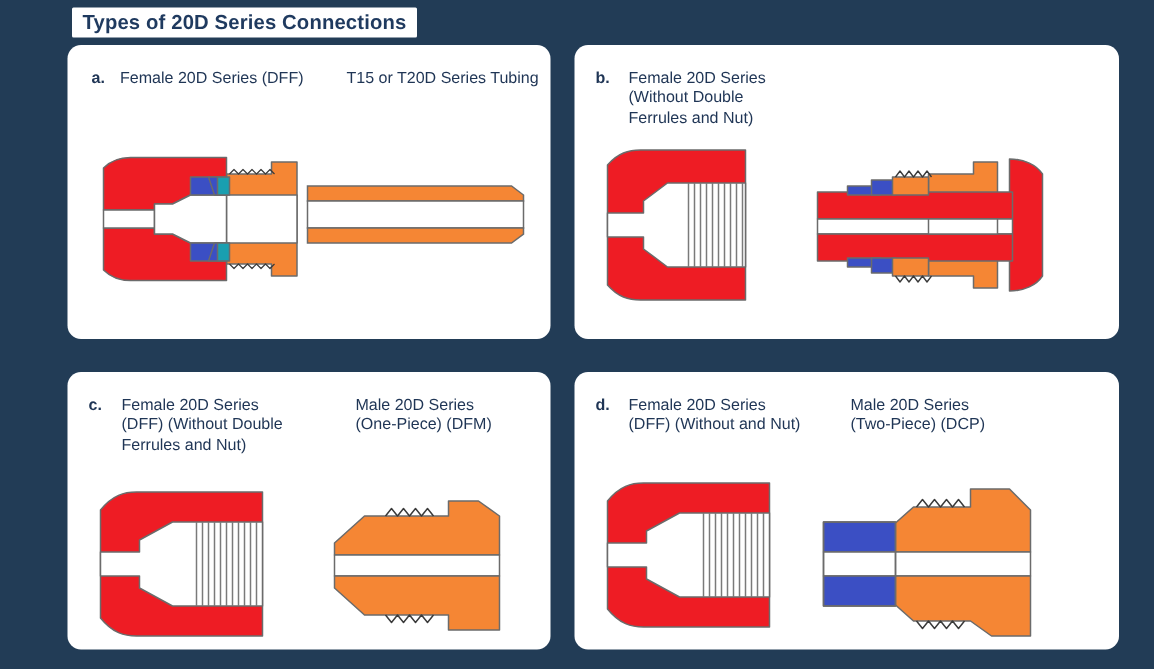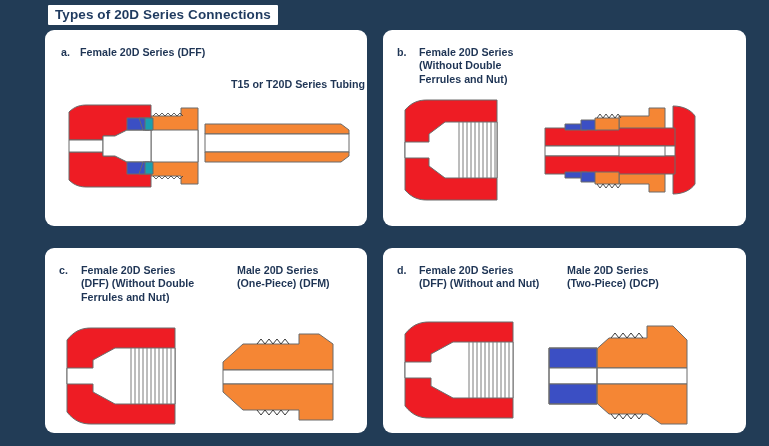--- a/index.html
+++ b/index.html
@@ -28,39 +28,39 @@
   .card{
     position:absolute;background:#ffffff;border-radius:9px;
   }
   #card-a{left:45px;top:30px;width:322px;height:196px;}
   #card-b{left:383px;top:30px;width:363px;height:196px;}
   #card-c{left:45px;top:248px;width:322px;height:185px;}
   #card-d{left:383px;top:248px;width:363px;height:185px;}
 
   .lbl{
     position:absolute;font-size:10.7px;color:#1f3555;
-    font-weight:bold;line-height:13.4px;
+    font-weight:normal;line-height:13.4px;
   }
   .lbl.letter{font-weight:bold;}
   .fig{position:absolute;}
   svg{display:block;overflow:visible;}
 </style>
 </head>
 <body>
 
 <div id="page">
 
   <div class="title-band">
     <div class="title-text">Types of 20D Series Connections</div>
   </div>
 
   <div class="card" id="card-a">
     <div class="lbl letter" style="left:16px;top:16px;">a.</div>
     <div class="lbl" style="left:35px;top:16px;">Female 20D Series (DFF)</div>
-    <div class="lbl" style="left:186px;top:16px;margin-top:32px;">T15 or T20D Series Tubing</div>
+    <div class="lbl" style="left:186px;top:16px;">T15 or T20D Series Tubing</div>
 
     <div class="fig" style="left:20px;top:66px;">
       <svg width="160" height="110" viewBox="0 0 160 110">
         <g stroke="#6b6b6b" stroke-width="1" stroke-linejoin="round">
 
           <path d="M86,20 L116,20 L116,12 L133,12 L133,88 L116,88 L116,80 L86,80 Z" fill="#f58634"></path>
 
           <path d="M86,34 L133,34 L133,66 L86,66 Z" fill="#ffffff" stroke="#6b6b6b"></path>
 
           <path d="M4,16 C10,10 16,9 22,9 L86,9 L86,34 L62,34 L50,40 L38,40 L38,44 L4,44 Z" fill="#ee1c24"></path>

